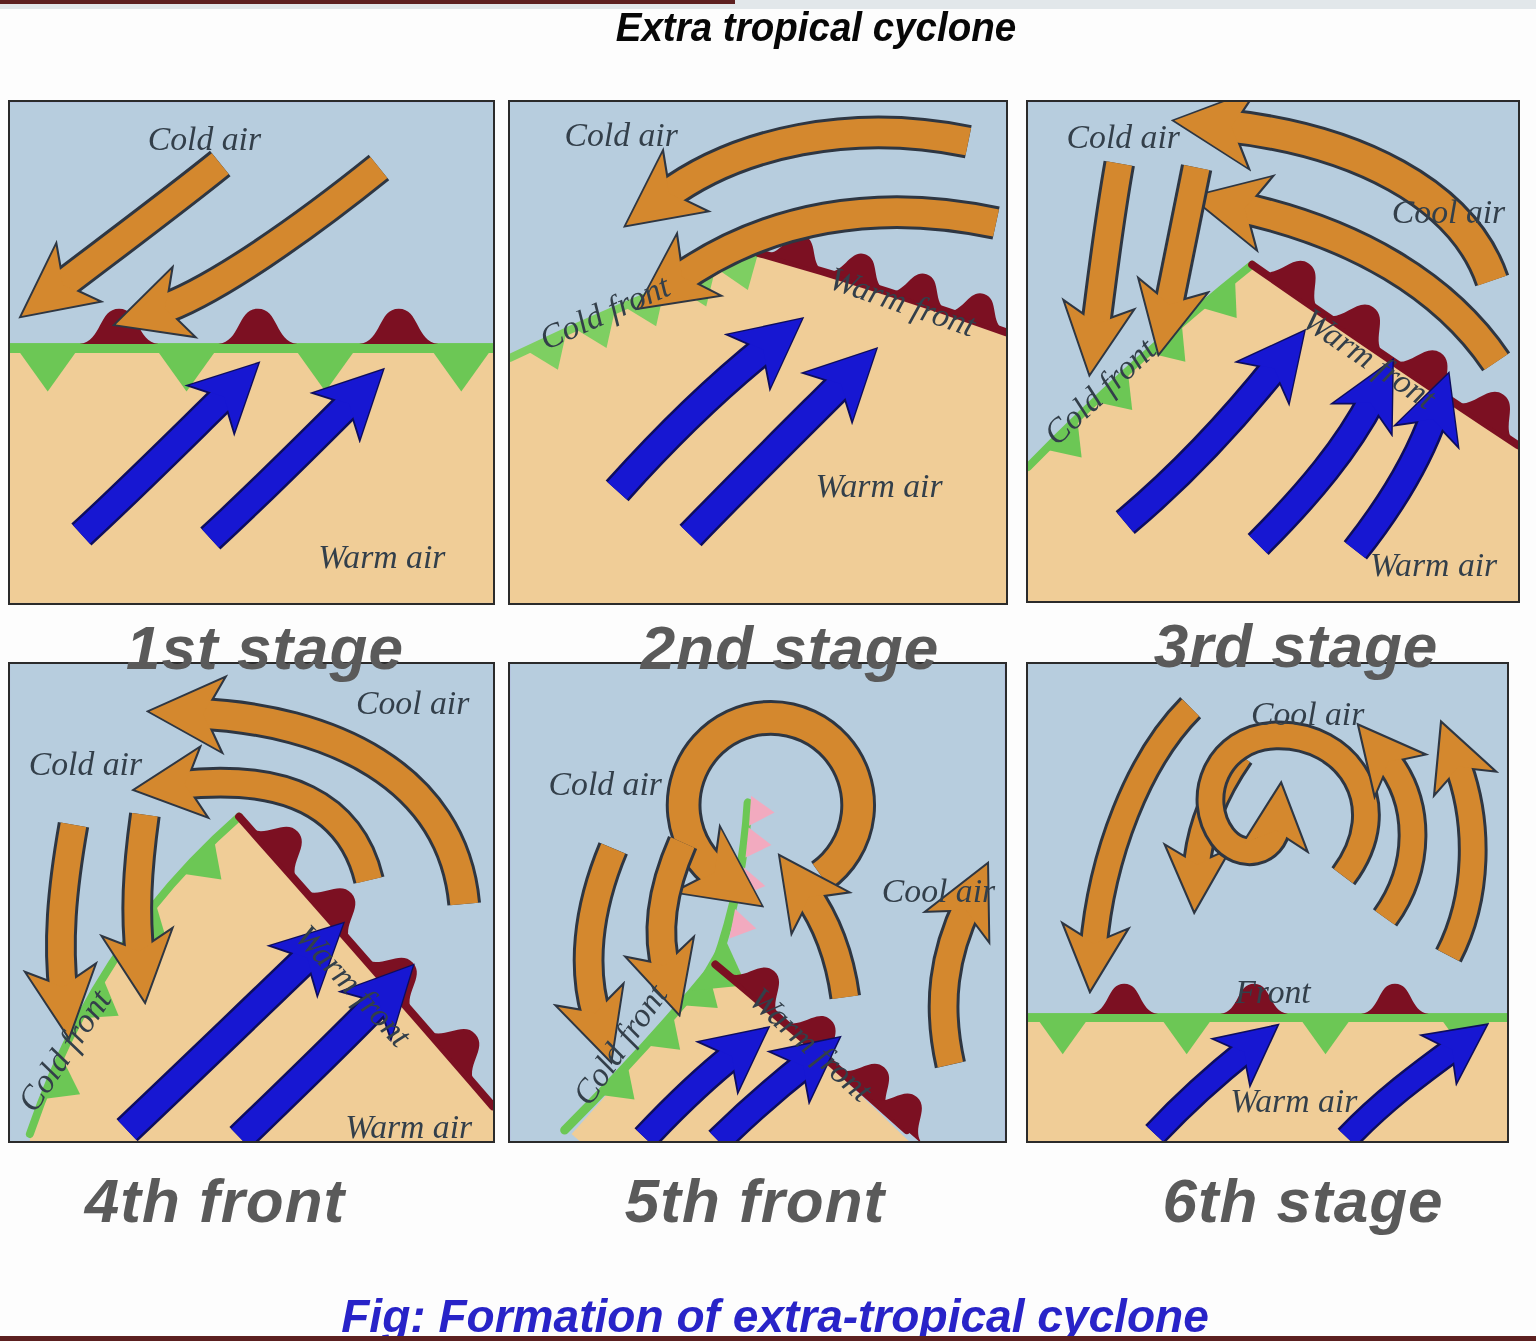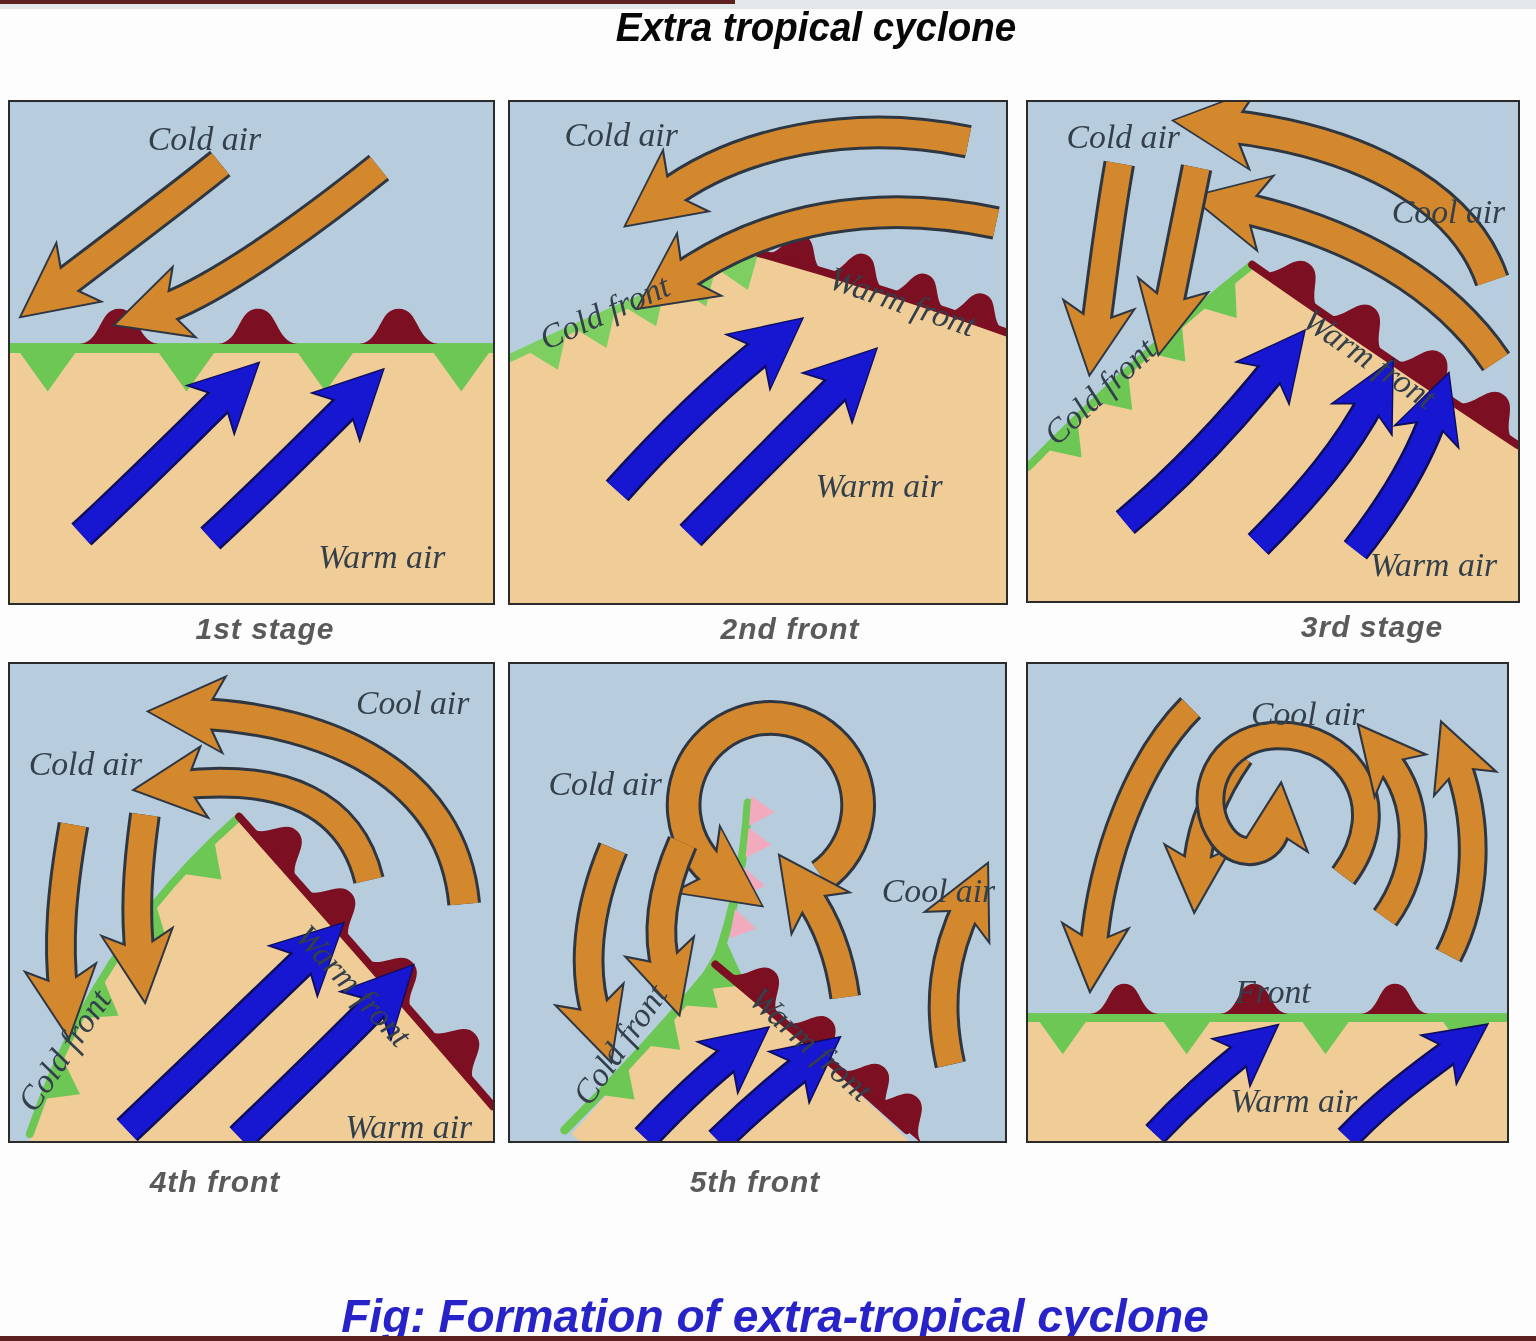--- a/index.html
+++ b/index.html
@@ -7,29 +7,29 @@
           font-family:"Liberation Sans",sans-serif;font-style:italic;}
   .topstrip{position:absolute;left:0;top:0;width:1536px;height:9px;background:#e2e7ea;}
   .topmaroon{position:absolute;left:0;top:0;width:735px;height:4px;background:#5e2020;}
   .bottombar{position:absolute;left:0;top:1336px;width:1536px;height:5px;background:#5c2020;}
   .title{position:absolute;top:4px;left:816px;transform:translateX(-50%) scaleX(.94);
          font-size:41px;font-weight:800;color:#070707;white-space:nowrap;}
   .caption{position:absolute;top:1288px;left:775px;transform:translateX(-50%) scaleX(.98);
            font-size:47px;font-weight:800;color:#2823c8;white-space:nowrap;}
   .panel{position:absolute;border:2px solid #2b2b2b;box-sizing:border-box;background:#8b5cf6;}
   .panel svg{display:block;width:100%;height:100%;}
-  .stage{position:absolute;transform:translateX(-50%);font-size:30px;font-weight:800;
+  .stage{position:absolute;transform:translateX(-50%);font-size:62px;font-weight:800;
          color:#5a5a5a;letter-spacing:1px;white-space:nowrap;}
   #p1{left:8px;top:100px;width:487px;height:505px;}
   #p2{left:508px;top:100px;width:500px;height:505px;}
   #p3{left:1026px;top:100px;width:494px;height:503px;}
   #p4{left:8px;top:662px;width:487px;height:481px;}
   #p5{left:508px;top:662px;width:499px;height:481px;}
   #p6{left:1026px;top:662px;width:483px;height:481px;}
-  #s1{left:265px;top:612px;} #s2{left:790px;top:612px;} #s3{left:1372px;top:610px;}
+  #s1{left:265px;top:612px;} #s2{left:790px;top:612px;} #s3{left:1296px;top:610px;}
   #s4{left:215px;top:1165px;} #s5{left:755px;top:1165px;} #s6{left:1303px;top:1165px;}
   .plbl{font-family:"Liberation Serif",serif;font-size:34px;fill:#333f4a;}
   .ou{stroke:#2e3642;fill:none;marker-end:url(#mOu);stroke-linecap:butt;}
   .oa{stroke:#d4882e;fill:none;marker-end:url(#mOa);stroke-linecap:butt;}
   .bu{stroke:#0d0d5e;fill:none;marker-end:url(#mBu);stroke-linecap:butt;}
   .ba{stroke:#1717d2;fill:none;marker-end:url(#mBa);stroke-linecap:butt;}
   .cf{stroke:#6cc755;fill:none;stroke-linecap:round;}
   .cf2{stroke:#7ecf62;fill:none;stroke-linecap:round;}
   .wf{stroke:#7c1022;fill:none;stroke-linecap:round;}
 </style>
@@ -304,20 +304,21 @@
         <path class="bu" stroke-width="27" d="M 322,478 C 356,442 396,412 432,386"></path>
         <path class="ba" stroke-width="22" d="M 322,478 C 356,442 396,412 432,386"></path>
       </g>
       <text class="plbl" x="282" y="62" text-anchor="middle">Cool air</text>
       <text class="plbl" x="247" y="342" text-anchor="middle">Front</text>
       <text class="plbl" x="268" y="452" text-anchor="middle">Warm air</text>
     </svg>
   </div>
 
   <div class="stage" id="s1">1st stage</div>
-  <div class="stage" id="s2">2nd front</div>
+  <div class="stage" id="s2">2nd stage</div>
   <div class="stage" id="s3">3rd stage</div>
   <div class="stage" id="s4">4th front</div>
   <div class="stage" id="s5">5th front</div>
+  <div class="stage" id="s6">6th stage</div>
 
   <div class="caption">Fig: Formation of extra-tropical cyclone</div>
   <div class="bottombar"></div>
 </div>
 
 </body></html>

